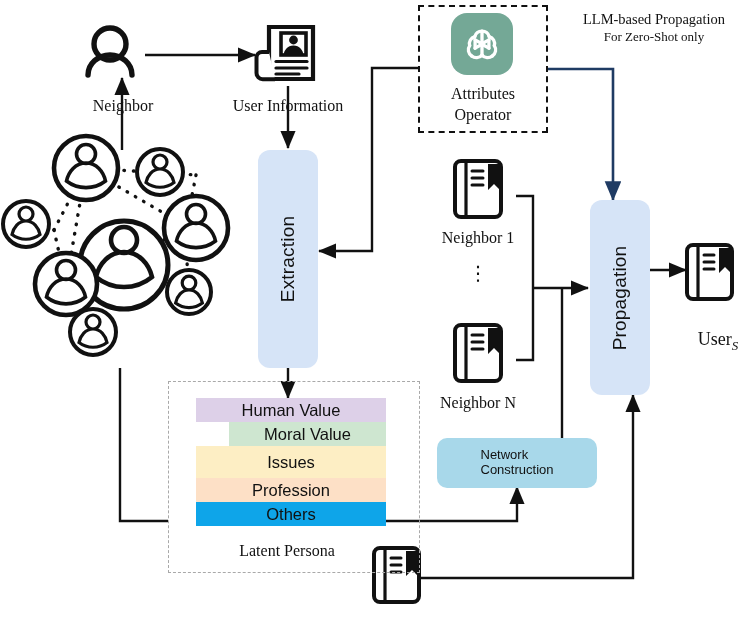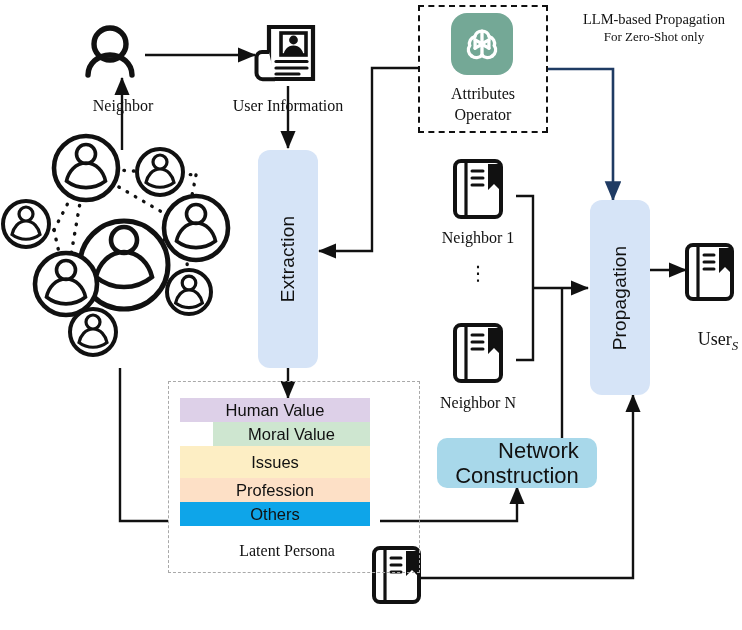--- a/index.html
+++ b/index.html
@@ -50,22 +50,22 @@
     color: #111111;
     letter-spacing: 0.2px;
   }
   .netbox {
     position: absolute;
     background: #a8d8ea;
     border-radius: 10px;
     display: flex;
     align-items: center;
     justify-content: center;
-    text-align: right;
-    font-size: 22px;
+    text-align: left;
+    font-size: 13px;
     color: #111111;
     line-height: 1.15;
     padding: 4px 6px;
     box-sizing: border-box;
   }
   
   .dashbox-solidish {
     position: absolute;
     border: 2.5px dashed #111111;
     box-sizing: border-box;
@@ -336,21 +336,21 @@
   </div>
 
   <div class="lbl" style="left:418px; top:228px; width:120px; font-size:16px;">Neighbor 1</div>
 
   <div class="dots-vert" style="left:418px; top:268px; width:120px;">⋮</div>
 
   <div class="lbl" style="left:418px; top:393px; width:120px; font-size:16px;">Neighbor N</div>
 
   <div class="dashbox-light" style="left:168px; top:381px; width:252px; height:192px;"></div>
 
-  <div class="persona-stack" style="left:180px; top:398px; width:190px;">
+  <div class="persona-stack" style="left:196px; top:398px; width:190px;">
     <div class="persona-row" style="height:24px; background:#ddd0e8;">
       <span>Human Value</span>
     </div>
     <div class="persona-row" style="height:24px; background:#cee6d0;margin-left:33px;">
       <span>Moral Value</span>
     </div>
     <div class="persona-row" style="height:32px; background:#fdeec4;">
       <span>Issues</span>
     </div>
     <div class="persona-row" style="height:24px; background:#fde0c6;">

